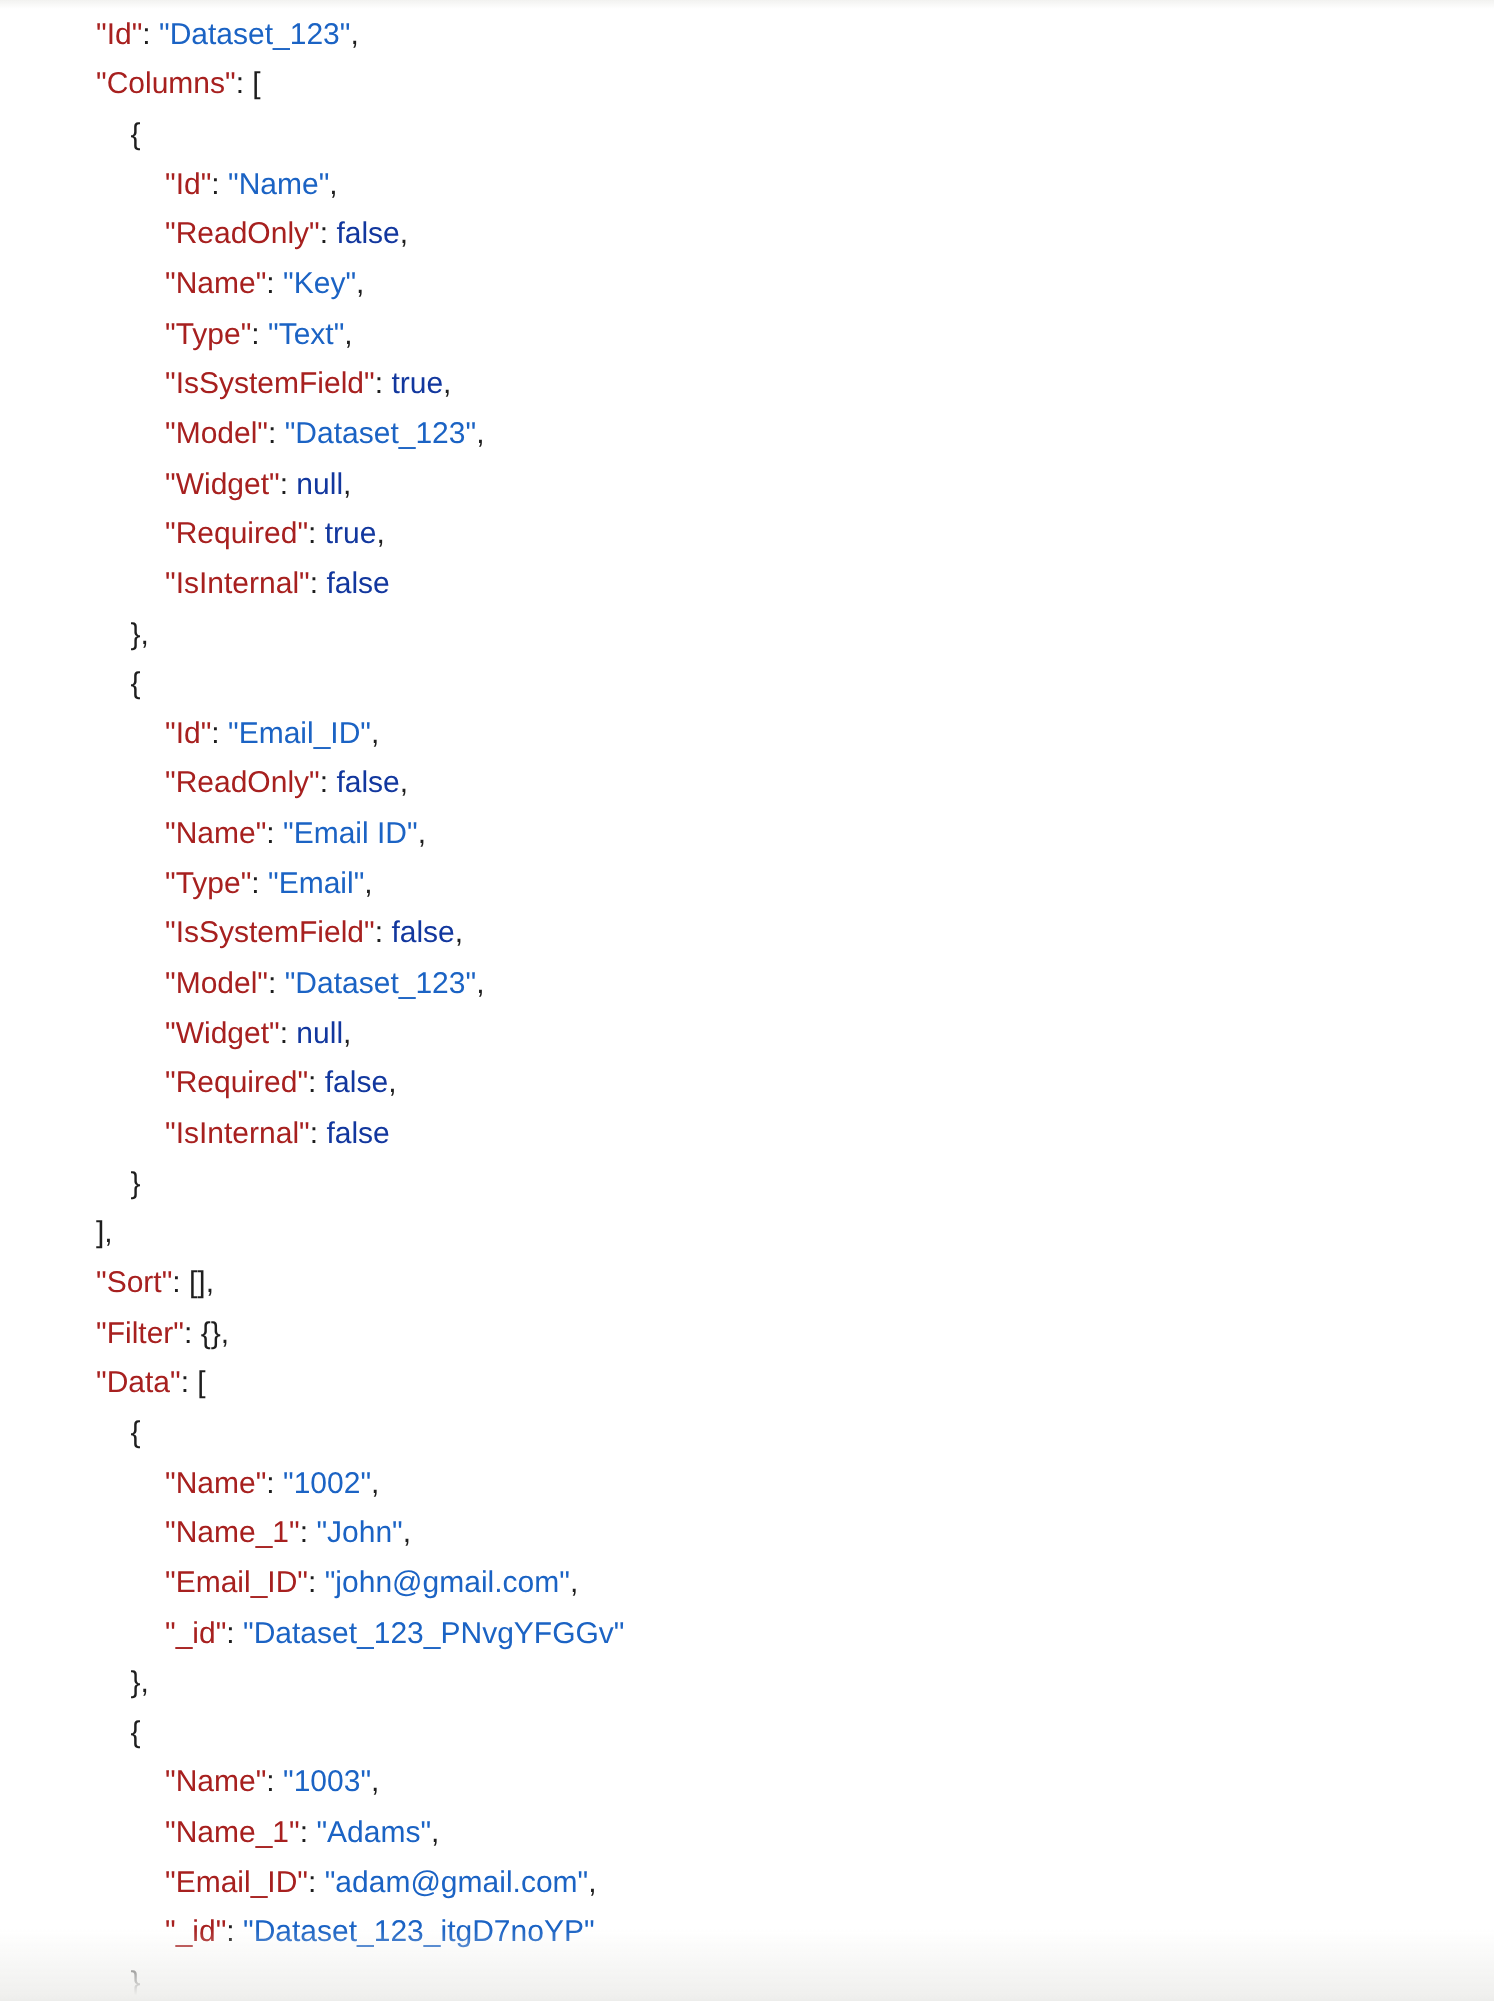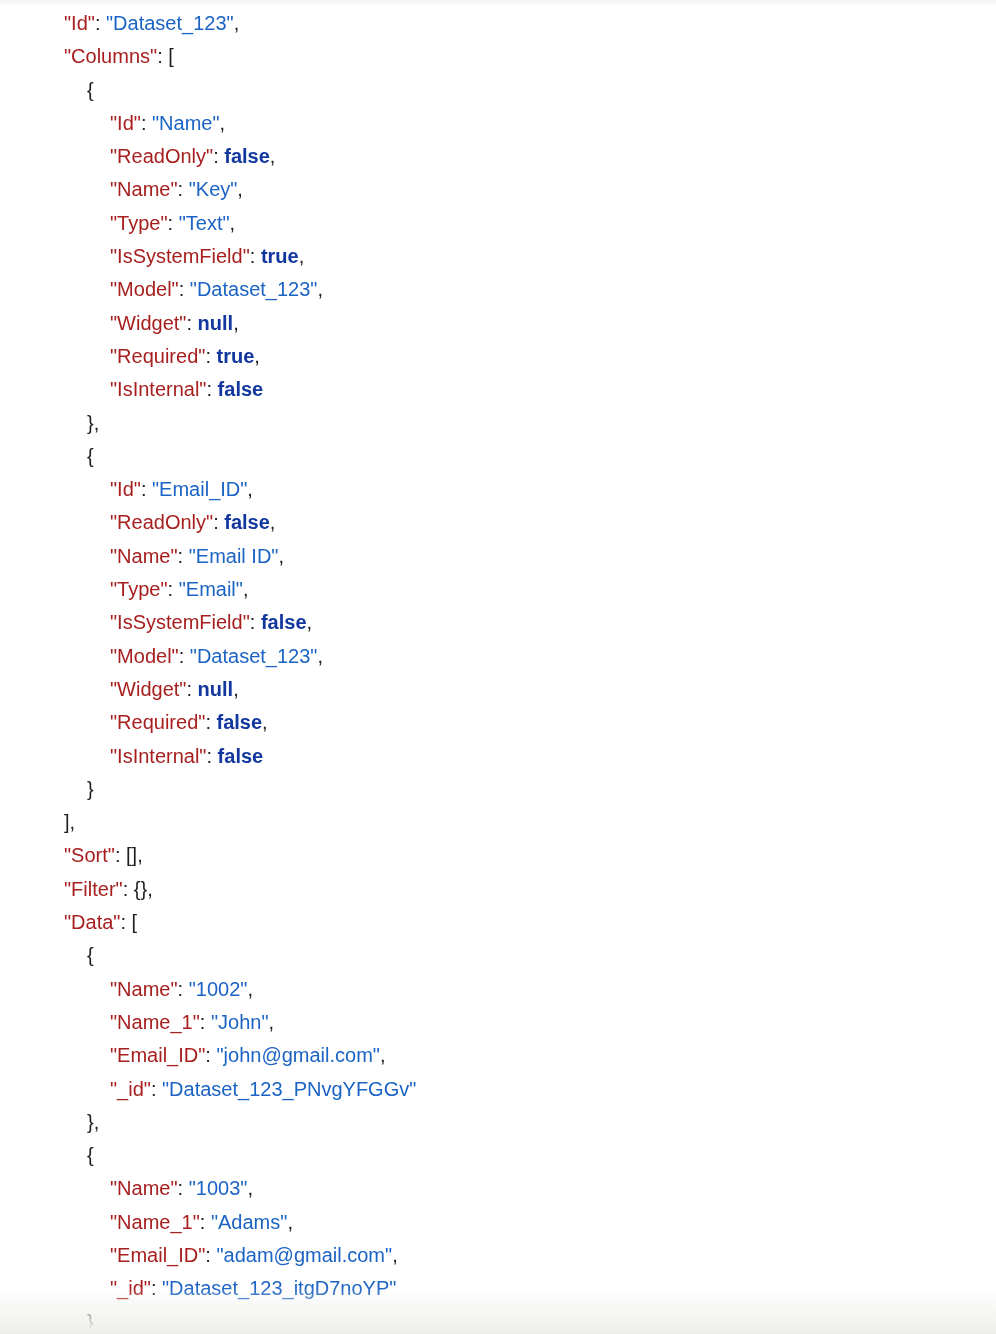--- a/index.html
+++ b/index.html
@@ -24,21 +24,21 @@
     padding-top:7px;
     font-size:20px;
     line-height:33.3px;
     white-space:pre;
   }
   .json-line{
     height:33.3px;
   }
   .tok-key{color:var(--c-key);}
   .tok-str{color:var(--c-str);}
-  .tok-lit{color:var(--c-lit);font-weight:bold;}
+  .tok-lit{color:var(--c-lit);font-weight:normal;}
   .tok-punct{color:var(--c-punct);}
   .fade-top{
     position:fixed;top:0;left:0;right:0;height:6px;
     background:linear-gradient(to bottom, #f2f2f0, rgba(255,255,255,0));
     pointer-events:none;
   }
   .fade-bottom{
     position:fixed;bottom:0;left:0;right:0;height:48px;
     background:linear-gradient(to bottom, rgba(240,240,238,0), #f0f0ee 92%, #ededeb 100%);
     pointer-events:none;

